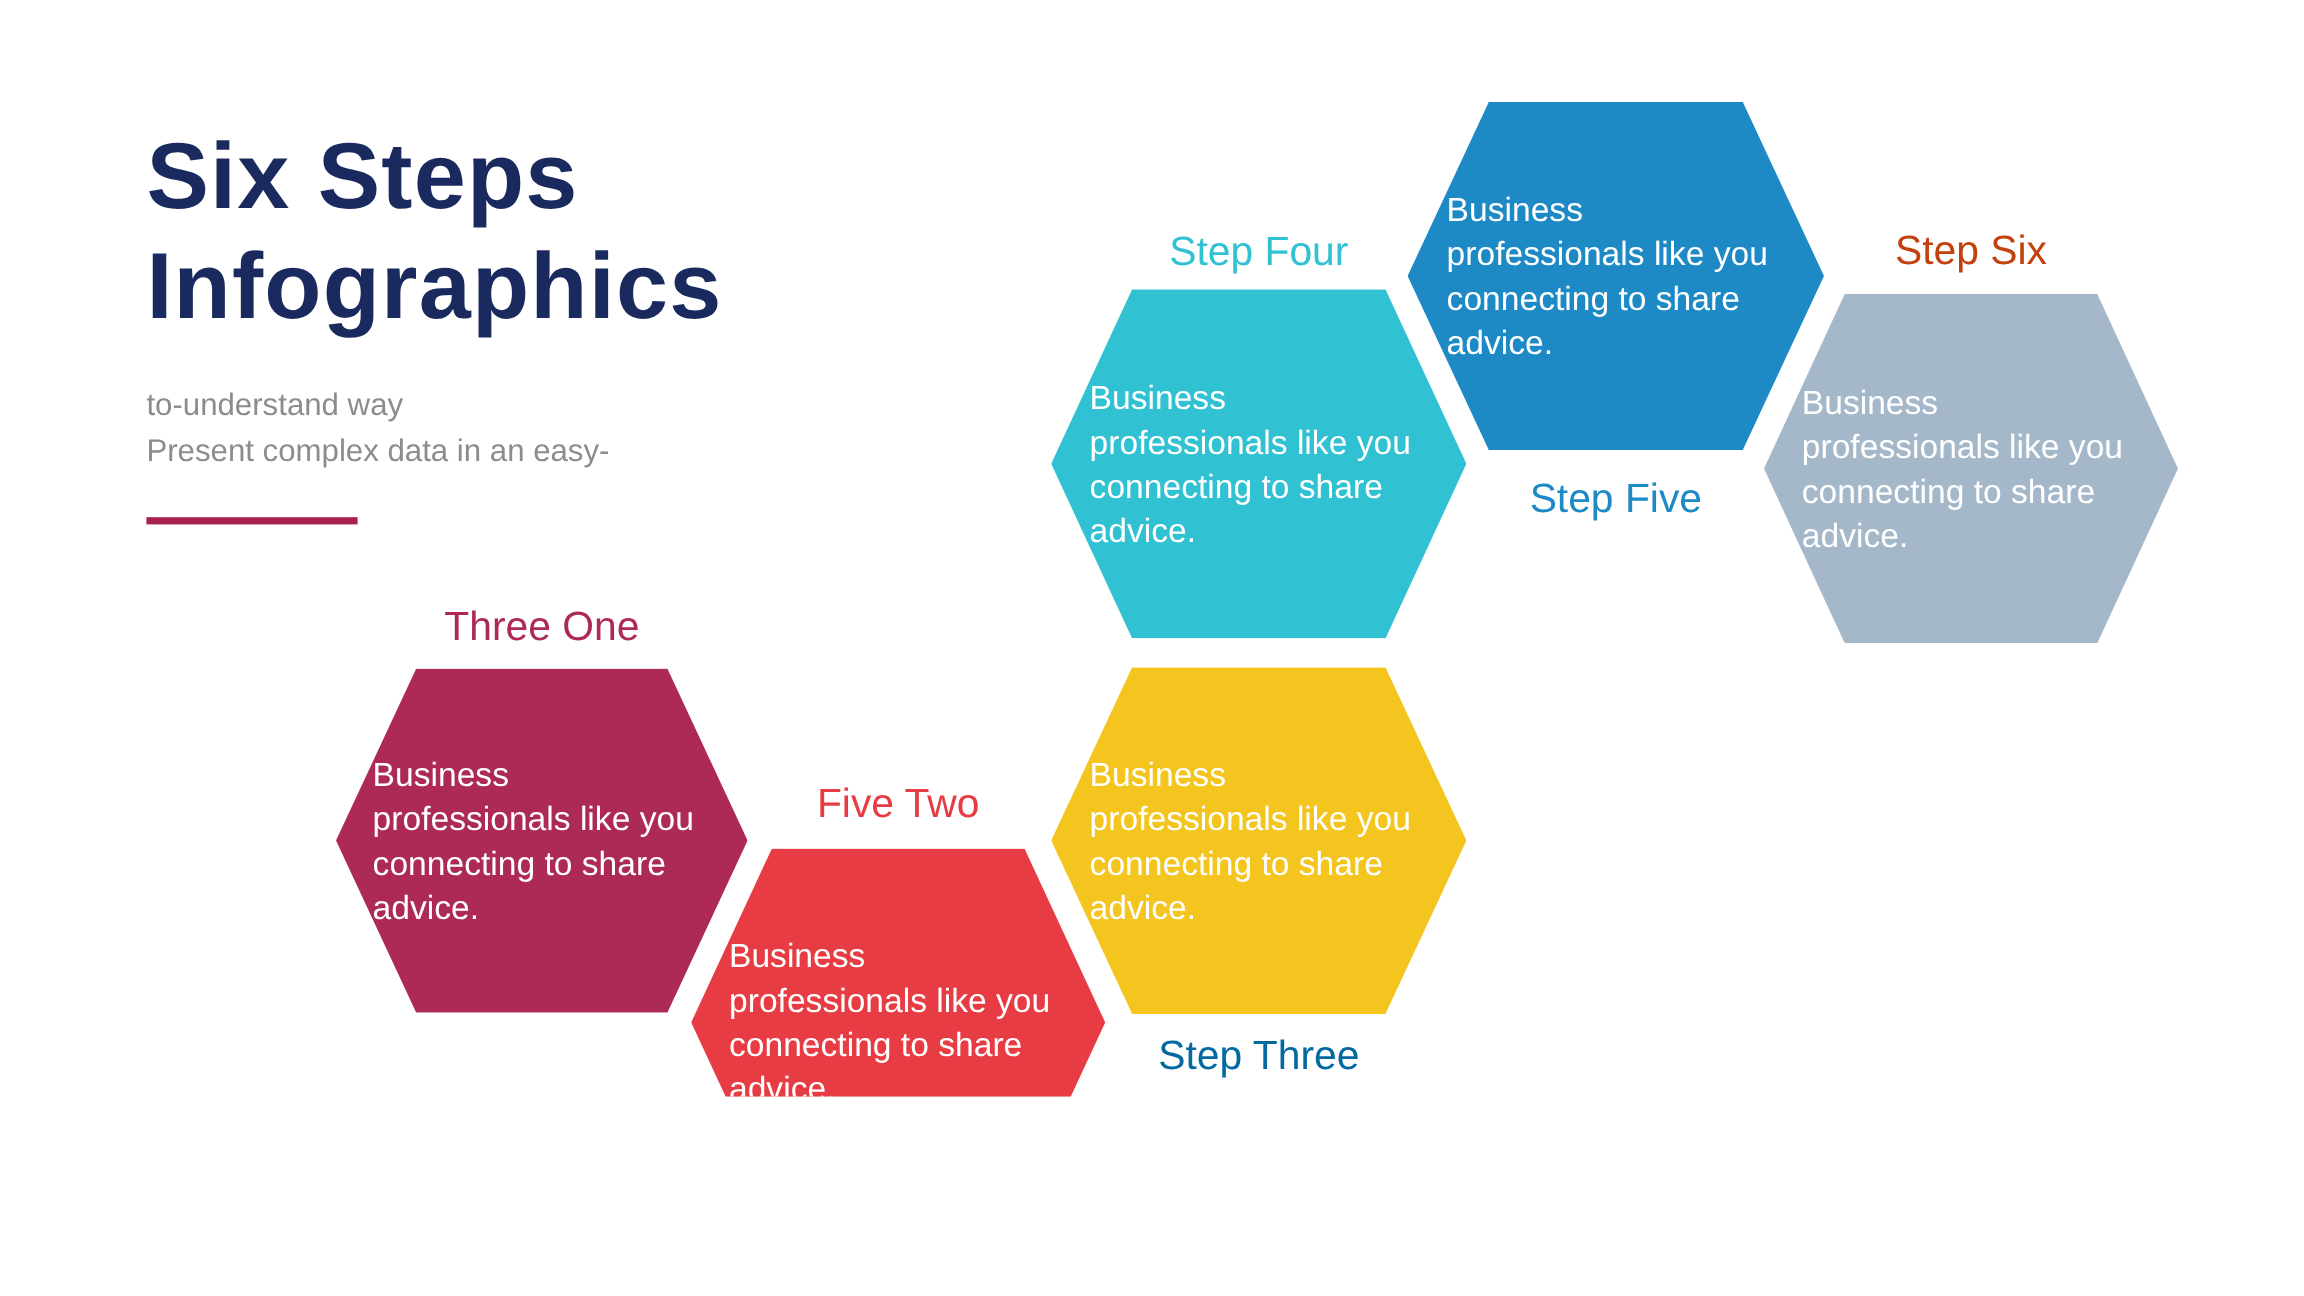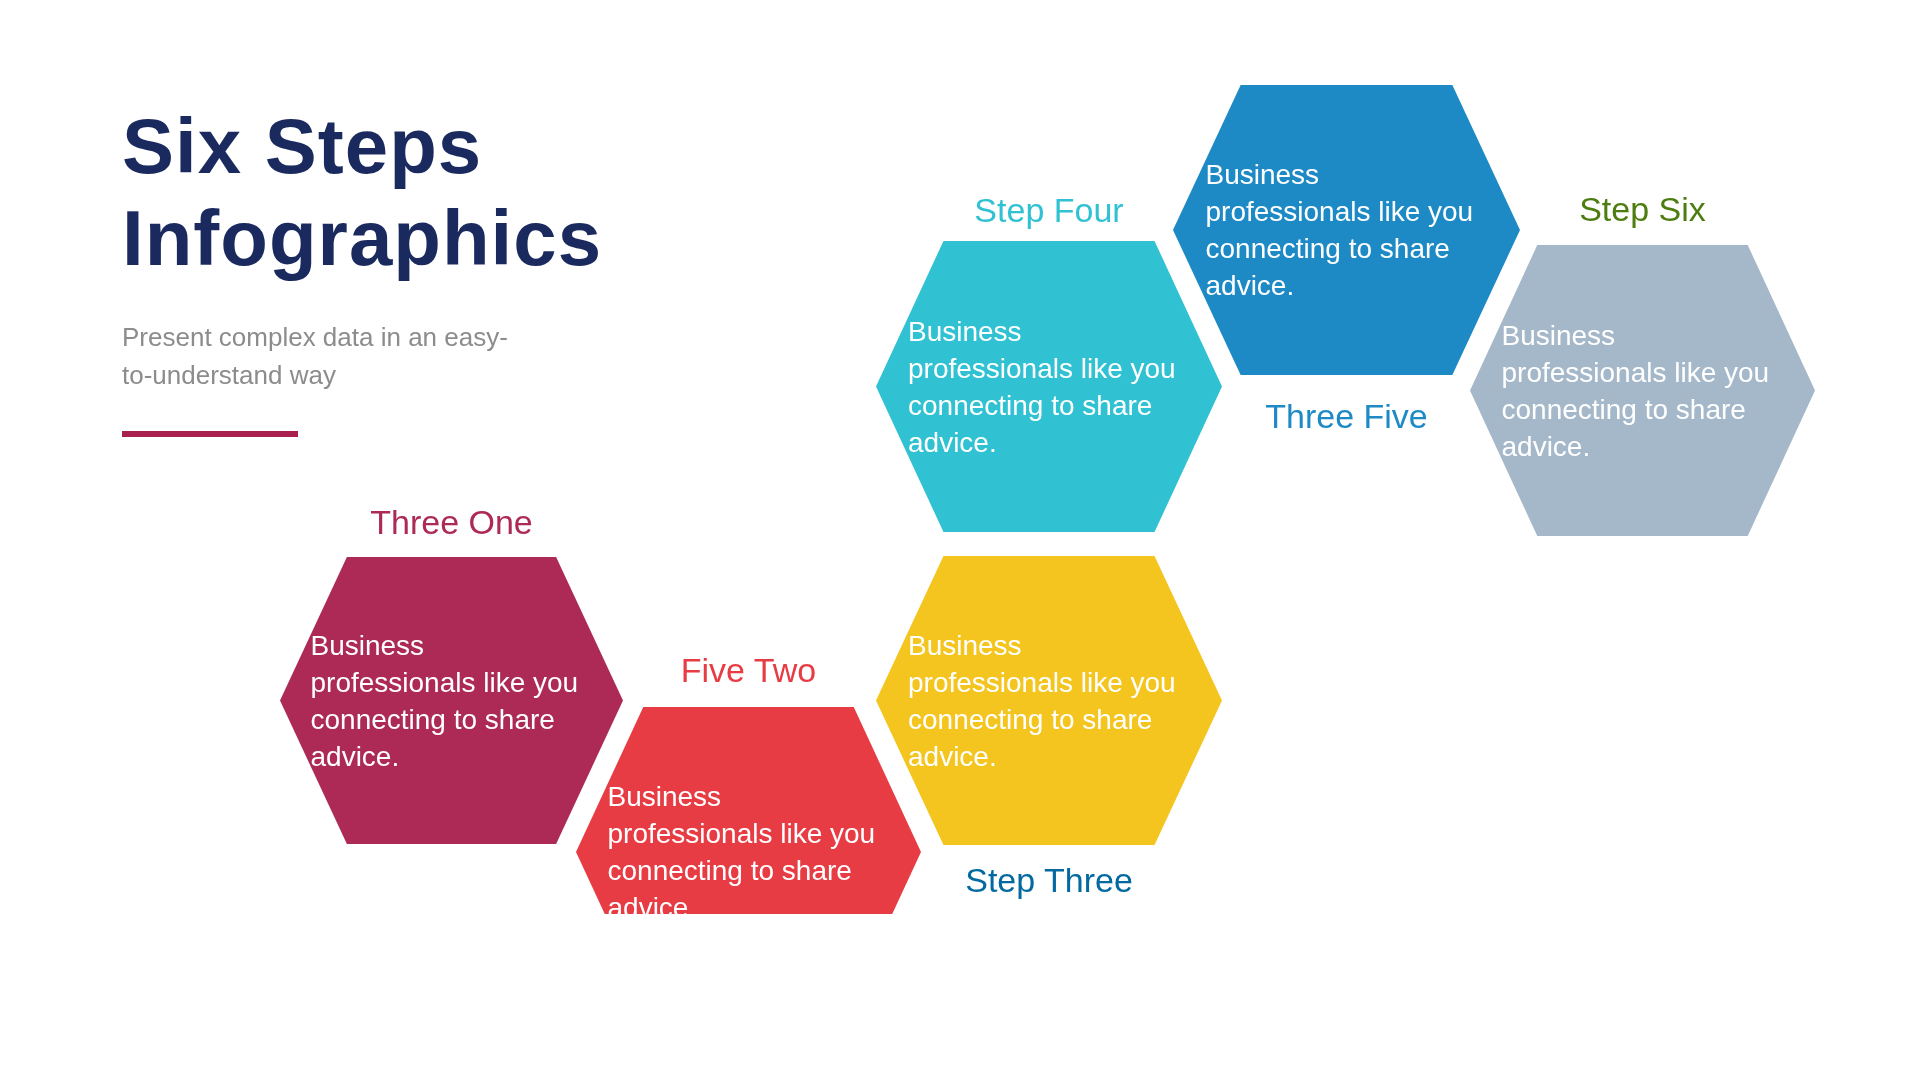--- a/index.html
+++ b/index.html
@@ -83,22 +83,22 @@
 <body>
 
 <div class="canvas" style="background: rgb(255, 255, 255);">
 
   <div class="header-title" style="color: rgb(26, 42, 94);">
     <div>Six Steps</div>
     <div>Infographics</div>
   </div>
 
   <div class="header-subtitle" style="color: rgb(140, 140, 140);">
+    <div>to-understand way</div>
     <div>Present complex data in an easy-</div>
-    <div>to-understand way</div>
   </div>
 
   <div class="header-divider" style="background-color: rgb(169, 31, 79);"></div>
 
   <div class="step-label label-1" style="color: rgb(172, 42, 85);">Three One</div>
   <div class="hexagon hexagon-1" style="background-color: rgb(172, 42, 85);">
     <div class="hexagon-text" style="color: rgb(255, 255, 255);">Business professionals like you connecting to share advice.</div>
   </div>
 
   <div class="step-label label-2" style="color: rgb(232, 60, 68);">Five Two</div>
@@ -109,23 +109,23 @@
   <div class="step-label label-3" style="color: #0369a1;">Step Three</div>
   <div class="hexagon hexagon-3" style="background-color: rgb(244, 197, 30);">
     <div class="hexagon-text" style="color: rgb(255, 255, 255);">Business professionals like you connecting to share advice.</div>
   </div>
 
   <div class="step-label label-4" style="color: rgb(48, 193, 210);">Step Four</div>
   <div class="hexagon hexagon-4" style="background-color: rgb(48, 193, 210);">
     <div class="hexagon-text" style="color: rgb(255, 255, 255);">Business professionals like you connecting to share advice.</div>
   </div>
 
-  <div class="step-label label-5" style="color: rgb(29, 138, 198);">Three Five</div>
+  <div class="step-label label-5" style="color: rgb(29, 138, 198);">Step Five</div>
   <div class="hexagon hexagon-5" style="background-color: rgb(29, 138, 198);">
     <div class="hexagon-text" style="color: rgb(255, 255, 255);">Business professionals like you connecting to share advice.</div>
   </div>
 
-  <div class="step-label label-6" style="color: #4d7c0f;">Step Six</div>
+  <div class="step-label label-6" style="color: #c2410c;">Step Six</div>
   <div class="hexagon hexagon-6" style="background-color: rgb(165, 184, 202);">
     <div class="hexagon-text" style="color: rgb(255, 255, 255);">Business professionals like you connecting to share advice.</div>
   </div>
 
 </div>
 
 </body></html>

